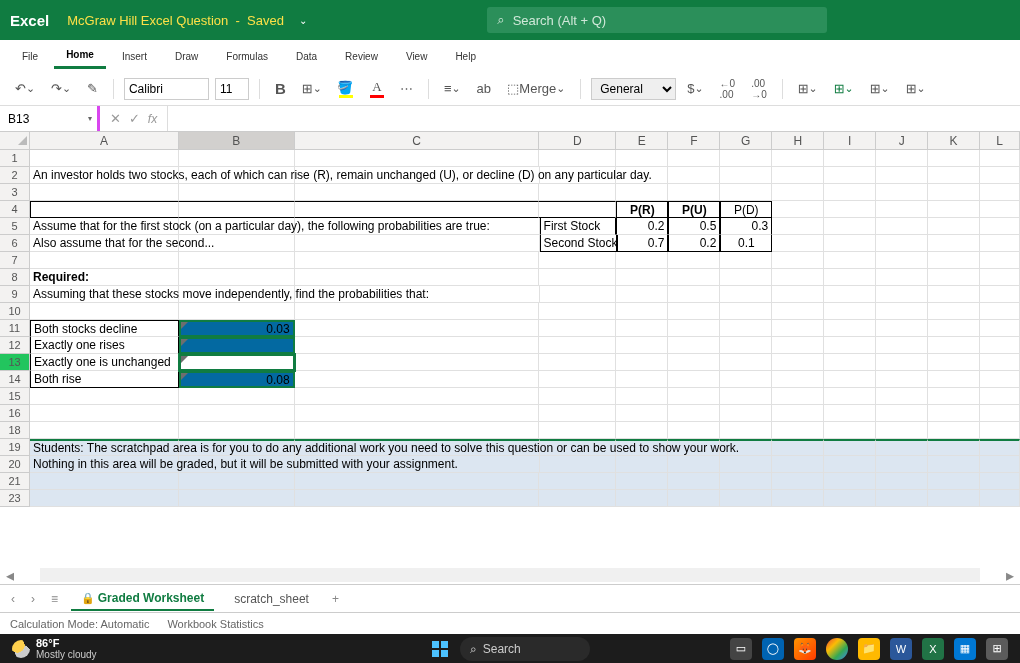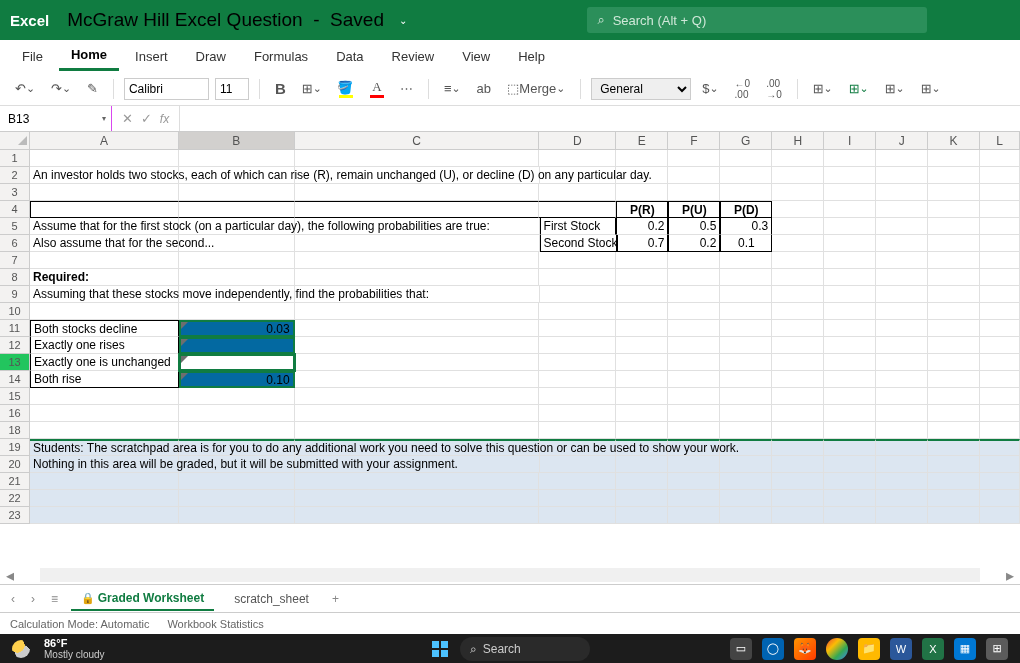--- a/index.html
+++ b/index.html
@@ -2,41 +2,41 @@
 <html><head>
 <meta charset="utf-8">
 <style>
 * { box-sizing: border-box; margin: 0; padding: 0; font-family: 'Segoe UI', Arial, sans-serif; }
 body { background: #000; overflow: hidden; width: 1020px; height: 663px; }
 
 .app-window { background: #fff; width: 1020px; height: 634px; display: flex; flex-direction: column; }
 
 .titlebar { background: #107c41; height: 40px; display: flex; align-items: center; padding: 0 10px; gap: 10px; }
 .titlebar .app-name { color: #fff; font-weight: bold; font-size: 15px; margin-right: 8px; }
-.titlebar .doc-name { color: #000000; font-size: 19px; }
+.titlebar .doc-name { color: #fde047; font-size: 13px; }
 .titlebar .chev { color: #fff; font-size: 10px; margin-left: 5px; }
 .titlebar .search-box { margin-left: 170px; background: #2b8f5a; border-radius: 3px; height: 26px; width: 340px; display: flex; align-items: center; padding: 0 10px; gap: 8px; }
 .titlebar .search-box span { color: #d0e8d9; font-size: 13px; }
 
 .ribbon-tabs { height: 32px; display: flex; align-items: center; gap: 4px; padding: 0 10px; background: #fff; border-bottom: none; }
-.ribbon-tabs .tab { font-size: 13px; color: #333; padding: 6px 12px; cursor: pointer; }
+.ribbon-tabs .tab { font-size: 10px; color: #333; padding: 6px 12px; cursor: pointer; }
 .ribbon-tabs .tab.active { font-weight: bold; border-bottom: 3px solid #107c41; color: #000; }
 
 .toolbar { height: 34px; background: #fff; border-bottom: 1px solid #ddd; display: flex; align-items: center; padding: 0 10px; gap: 6px; font-size: 13px; color: #555; }
 .toolbar .sep { width: 1px; height: 20px; background: #ddd; margin: 0 4px; }
 .toolbar .btn { padding: 2px 5px; cursor: pointer; display: inline-flex; align-items: center; }
 .toolbar select, .toolbar input { border: 1px solid #ccc; font-size: 12px; height: 22px; padding: 0 4px; }
 .font-name { width: 85px; }
 .font-size { width: 34px; }
-.num-format { width: 100px; }
+.num-format { width: 85px; }
 .clr-btn { position: relative; display: inline-flex; flex-direction: column; align-items:center; }
 .clr-under { width: 14px; height: 3px; }
 
 .namebox-row { height: 26px; display: flex; align-items: center; border-bottom: 1px solid #ccc; }
-.namebox { width: 112px; border-right: 1px solid #d946ef; height: 100%; display: flex; align-items: center; padding: 0 8px; font-size: 12px; position: relative; }
+.namebox { width: 100px; border-right: 3px solid #d946ef; height: 100%; display: flex; align-items: center; padding: 0 8px; font-size: 12px; position: relative; }
 .namebox .chev-d { position: absolute; right: 5px; font-size: 8px; color: #666; }
 .fx-icons { display: flex; align-items: center; gap: 8px; padding: 0 10px; color: #999; font-size: 13px; }
 .fx-label { font-style: italic; font-size: 12px; }
 .formula-bar { flex: 1; height: 100%; border-left: 1px solid #ddd; padding: 0 6px; font-size: 12px; display:flex; align-items:center; }
 
 .grid-container { flex: 1; display: flex; flex-direction: column; overflow: hidden; position: relative; }
 .grid-scroll { flex: 1; overflow: auto; position: relative; }
 .col-headers { display: flex; height: 18px; background: #f3f2f1; position: sticky; top: 0; z-index: 2; }
 .corner { width: 30px; background: #f3f2f1; border-right: 1px solid #ccc; border-bottom: 1px solid #ccc; display:flex; align-items:center; justify-content:flex-end; padding-right:2px; }
 .corner svg { width: 9px; height: 9px; }
@@ -64,21 +64,21 @@
 
 .sheet-tabs { height: 28px; border-top: 1px solid #ccc; display: flex; align-items: center; padding: 0 8px; gap: 10px; font-size: 12px; background: #fff; }
 .sheet-tabs .nav { color: #888; cursor: pointer; padding: 0 3px; }
 .sheet-tabs .stab { padding: 4px 10px; cursor: pointer; color: #555; }
 .sheet-tabs .stab.active { font-weight: bold; color: #107c41; border-bottom: 2px solid #107c41; }
 .sheet-tabs .lock-icon { font-size: 11px; margin-right: 3px; }
 
 .statusbar { height: 22px; border-top: 1px solid #ccc; display: flex; align-items: center; padding: 0 10px; font-size: 11px; color: #666; gap: 18px; background: #fff; }
 
 .taskbar { height: 29px; background: #1c1c1c; display: flex; align-items:center; padding: 0 12px; gap: 12px; color: #fff; font-size: 11px; }
-.taskbar .weather { display:flex; align-items:center; gap:14px; }
+.taskbar .weather { display:flex; align-items:center; gap:6px; }
 .taskbar .weather-icon { width:18px; height:18px; background: radial-gradient(circle at 30% 30%, #ffd04d 0%, #ffd04d 40%, transparent 41%), radial-gradient(circle at 60% 70%, #ccc 0%, #ccc 45%, transparent 46%); border-radius:50%; }
 .taskbar-center { position:absolute; left:50%; transform:translateX(-50%); display:flex; align-items:center; gap:10px; }
 .taskbar-center .tbtn { width:20px; height:20px; display:flex; align-items:center; justify-content:center; }
 .taskbar-right { margin-left:auto; display:flex; gap:10px; }
 .taskbar-right .ticon { width:22px; height:22px; border-radius:4px; display:flex; align-items:center; justify-content:center; font-size:11px; color:#fff; }
 .search-pill { background:#2a2a2a; border-radius:14px; height:24px; width:130px; display:flex; align-items:center; gap:6px; padding:0 10px; color:#ccc; font-size:12px; }
 
 .cw-A{width:149px;} .cw-B{width:116px;} .cw-C{width:245px;} .cw-D{width:77px;}
 .cw-E{width:52px;} .cw-F{width:52px;} .cw-G{width:52px;} .cw-H{width:52px;}
 .cw-I{width:52px;} .cw-J{width:52px;} .cw-K{width:52px;} .cw-L{width:40px;}
@@ -229,21 +229,21 @@
             <div class="cell cw-A bb-t bb-b bb-l"></div>
             <div class="cell cw-B bb-t bb-b"></div>
             <div class="cell cw-C bb-t bb-b"></div>
             <div class="cell cw-D bb-t bb-b"></div>
             <div class="cell cw-E bb-t bb-b bb-l bb-r" style="font-weight: bold; text-align: center; justify-content: center;">
               <span>P(R)</span>
             </div>
             <div class="cell cw-F bb-t bb-b bb-l bb-r" style="font-weight: bold; text-align: center; justify-content: center;">
               <span>P(U)</span>
             </div>
-            <div class="cell cw-G bb-t bb-b bb-l bb-r" style="font-weight: bold; text-align: center; justify-content: center;">
+            <div class="cell cw-G bb-t bb-b bb-l bb-r" style="font-weight: normal; text-align: center; justify-content: center;">
               <span>P(D)</span>
             </div>
             <div class="cell cw-H"></div>
             <div class="cell cw-I"></div>
             <div class="cell cw-J"></div>
             <div class="cell cw-K"></div>
             <div class="cell cw-L"></div>
           </div>
           <div class="row">
             <div class="rh">5</div>
@@ -417,21 +417,21 @@
             <div class="cell cw-K"></div>
             <div class="cell cw-L"></div>
           </div>
           <div class="row">
             <div class="rh">14</div>
             <div class="cell cw-A bb-l bb-r bb-b">
               <span>Both rise</span>
             </div>
             <div class="cell cw-B greenbox num">
               <div class="greymark"></div>
-              <span style="width: 100%; text-align: right;">0.10</span>
+              <span style="width: 100%; text-align: right;">0.08</span>
             </div>
             <div class="cell cw-C"></div>
             <div class="cell cw-D"></div>
             <div class="cell cw-E"></div>
             <div class="cell cw-F"></div>
             <div class="cell cw-G"></div>
             <div class="cell cw-H"></div>
             <div class="cell cw-I"></div>
             <div class="cell cw-J"></div>
             <div class="cell cw-K"></div>
@@ -525,35 +525,20 @@
             <div class="cell cw-E blueband"></div>
             <div class="cell cw-F blueband"></div>
             <div class="cell cw-G blueband"></div>
             <div class="cell cw-H blueband"></div>
             <div class="cell cw-I blueband"></div>
             <div class="cell cw-J blueband"></div>
             <div class="cell cw-K blueband"></div>
             <div class="cell cw-L blueband"></div>
           </div>
           <div class="row">
-            <div class="rh">22</div>
-            <div class="cell cw-A blueband"></div>
-            <div class="cell cw-B blueband"></div>
-            <div class="cell cw-C blueband"></div>
-            <div class="cell cw-D blueband"></div>
-            <div class="cell cw-E blueband"></div>
-            <div class="cell cw-F blueband"></div>
-            <div class="cell cw-G blueband"></div>
-            <div class="cell cw-H blueband"></div>
-            <div class="cell cw-I blueband"></div>
-            <div class="cell cw-J blueband"></div>
-            <div class="cell cw-K blueband"></div>
-            <div class="cell cw-L blueband"></div>
-          </div>
-          <div class="row">
             <div class="rh">23</div>
             <div class="cell cw-A blueband"></div>
             <div class="cell cw-B blueband"></div>
             <div class="cell cw-C blueband"></div>
             <div class="cell cw-D blueband"></div>
             <div class="cell cw-E blueband"></div>
             <div class="cell cw-F blueband"></div>
             <div class="cell cw-G blueband"></div>
             <div class="cell cw-H blueband"></div>
             <div class="cell cw-I blueband"></div>

